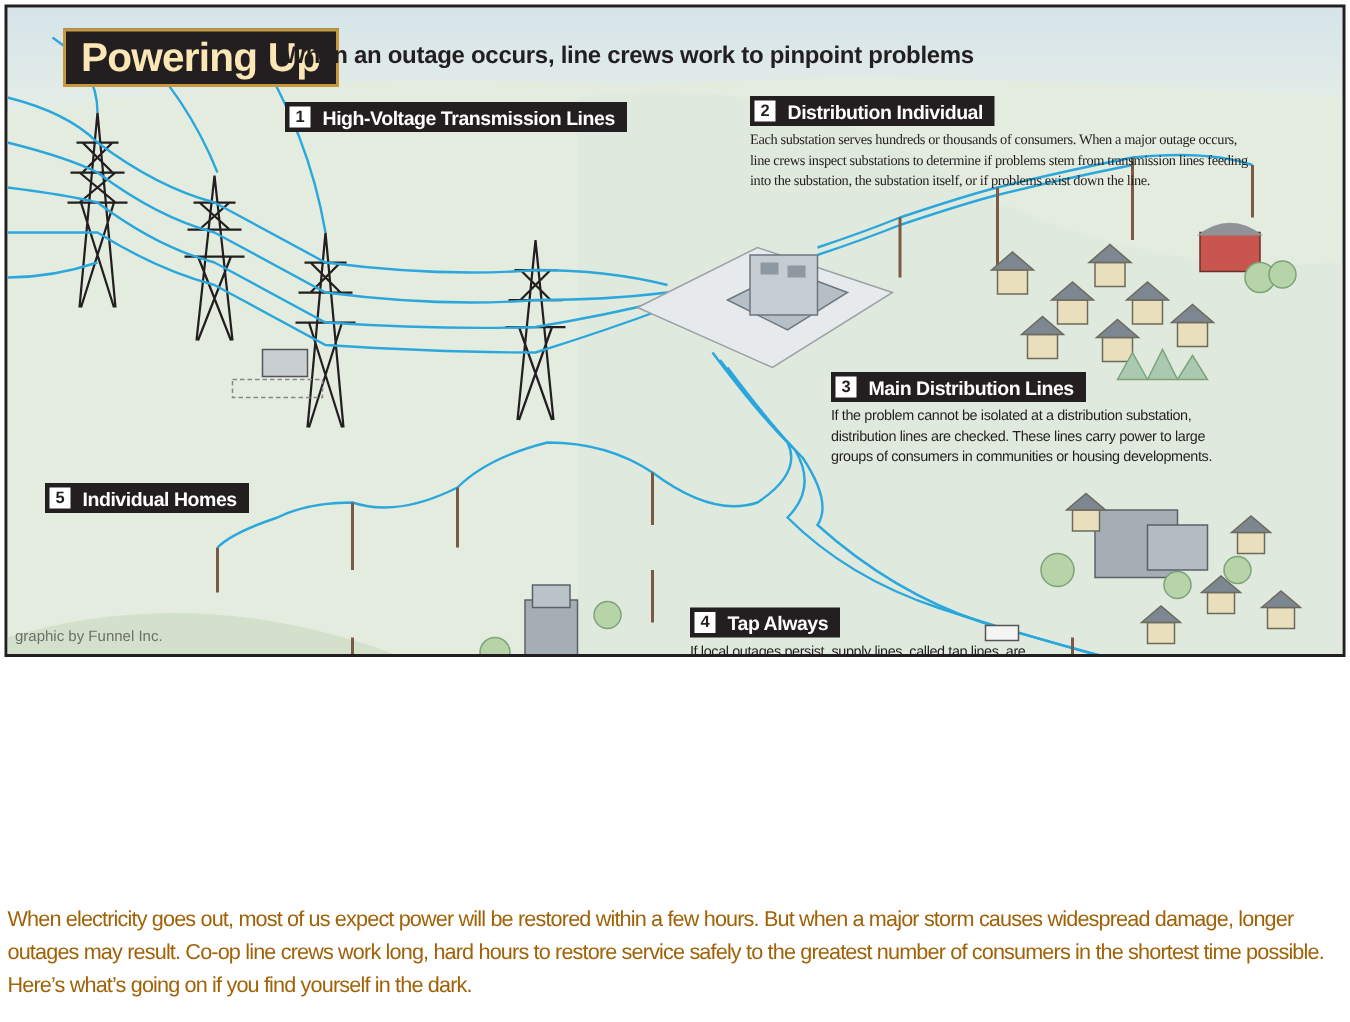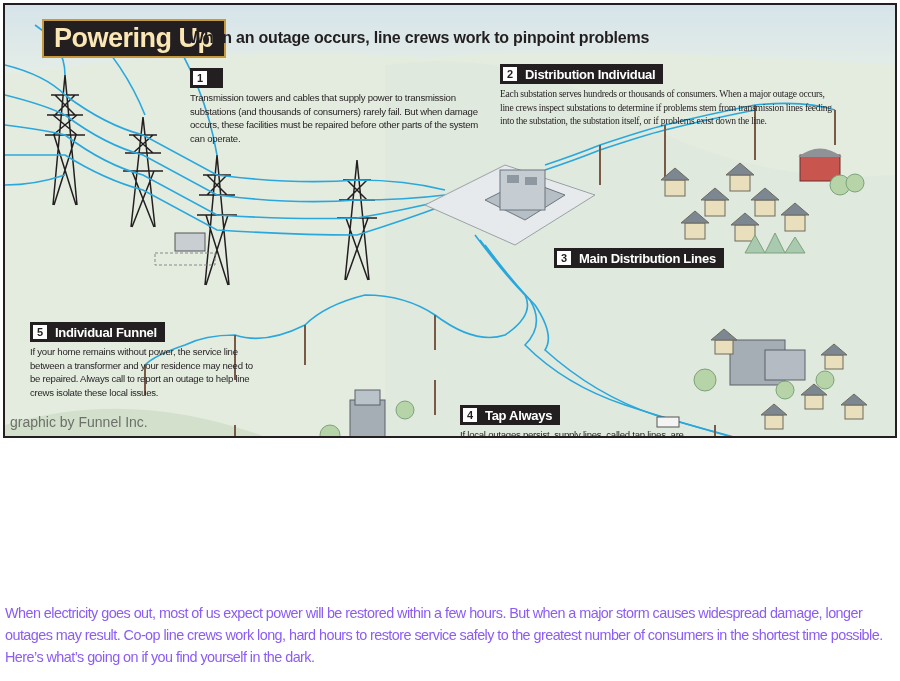--- a/index.html
+++ b/index.html
@@ -26,24 +26,24 @@
     display: inline-flex; align-items: center; background: #231f20; color: #fff;
     height: 20px; padding: 0 8px 0 3px; font-weight: bold; font-size: 13px; letter-spacing: -0.3px;
   }
   .callout .num {
     display: inline-block; background: #fff; color: #231f20; width: 14px; height: 14px;
     line-height: 14px; text-align: center; font-size: 11px; margin-right: 8px;
   }
   .callout .body {
     font-size: 9.6px; line-height: 13.6px; color: #231f20; margin-top: 3px; letter-spacing: -0.25px;
   }
-  .credit { position: absolute; left: 5px; bottom: 6px; font-size: 14px; color: #6d6f6a; }
+  .credit { position: absolute; left: 5px; bottom: 6px; font-size: 10px; color: #6d6f6a; }
   .caption {
     position: absolute; left: 5px; top: 602px; width: 892px;
-    font-size: 14.4px; line-height: 22px; color: #8b5cf6; letter-spacing: -0.55px;
+    font-size: 14.4px; line-height: 22px; color: #a16207; letter-spacing: -0.55px;
   }
 </style>
 </head>
 <body>
 
 <div class="frame">
   <svg class="art" viewBox="0 0 890 590">
 
     <path d="M0 70 Q200 40 420 52 Q600 40 890 60 L890 590 L0 590 Z" fill="#e4ece0"></path>
     <path d="M380 60 Q520 40 640 120 Q760 180 890 170 L890 590 L380 590 Z" fill="#dde7da" opacity="0.6"></path>
@@ -222,51 +222,51 @@
       <rect x="652" y="412" width="22" height="10" fill="#f4f4f4" stroke="#555"></rect>
     </g>
   </svg>
 
   <div class="title-box">Powering Up</div>
   <div class="subtitle">When an outage occurs, line crews work to pinpoint problems</div>
 
   <div class="callout" style="left:185px; top:63px; width:305px;">
     <div class="head">
       <span class="num">1</span>
-    </div>
-    <div class="body">Transmission towers and cables that supply power to transmission substations (and thousands of consumers) rarely fail. But when damage occurs, these facilities must be repaired before other parts of the system can operate.</div>
+      <span>High-Voltage Transmission Lines</span>
+    </div>
   </div>
 
   <div class="callout" style="left:495px; top:59px; width:350px;">
     <div class="head">
       <span class="num">2</span>
       <span>Distribution Individual</span>
     </div>
     <div class="body" style="width:340px;font-family:Liberation Serif, serif;">Each substation serves hundreds or thousands of consumers. When a major outage occurs, line crews inspect substations to determine if problems stem from transmission lines feeding into the substation, the substation itself, or if problems exist down the line.</div>
   </div>
 
   <div class="callout" style="left:549px; top:243px; width:270px;">
     <div class="head">
       <span class="num">3</span>
       <span>Main Distribution Lines</span>
     </div>
+    <div class="body">If the problem cannot be isolated at a distribution substation, distribution lines are checked. These lines carry power to large groups of consumers in communities or housing developments.</div>
   </div>
 
   <div class="callout" style="left:455px; top:400px; width:235px;">
     <div class="head">
       <span class="num">4</span>
       <span>Tap Always</span>
     </div>
     <div class="body">If local outages persist, supply lines, called tap lines, are inspected. These lines deliver power to transformers, either mounted on poles or placed on pads for underground service, outside businesses, schools, and homes.</div>
   </div>
 
   <div class="callout" style="left:25px; top:317px; width:235px;">
     <div class="head">
       <span class="num">5</span>
-      <span>Individual Funnel</span>
-    </div>
-    <div class="body">If your home remains without power, the service line between a transformer and your residence may need to be repaired. Always call to report an outage to help line crews isolate these local issues.</div>
+      <span>Individual Homes</span>
+    </div>
   </div>
 
   <div class="credit">graphic by Funnel Inc.</div>
 </div>
 
 <div class="caption">When electricity goes out, most of us expect power will be restored within a few hours. But when a major storm causes widespread damage, longer outages may result. Co-op line crews work long, hard hours to restore service safely to the greatest number of consumers in the shortest time possible. Here’s what’s going on if you find yourself in the dark.</div>
 
 </body></html>

